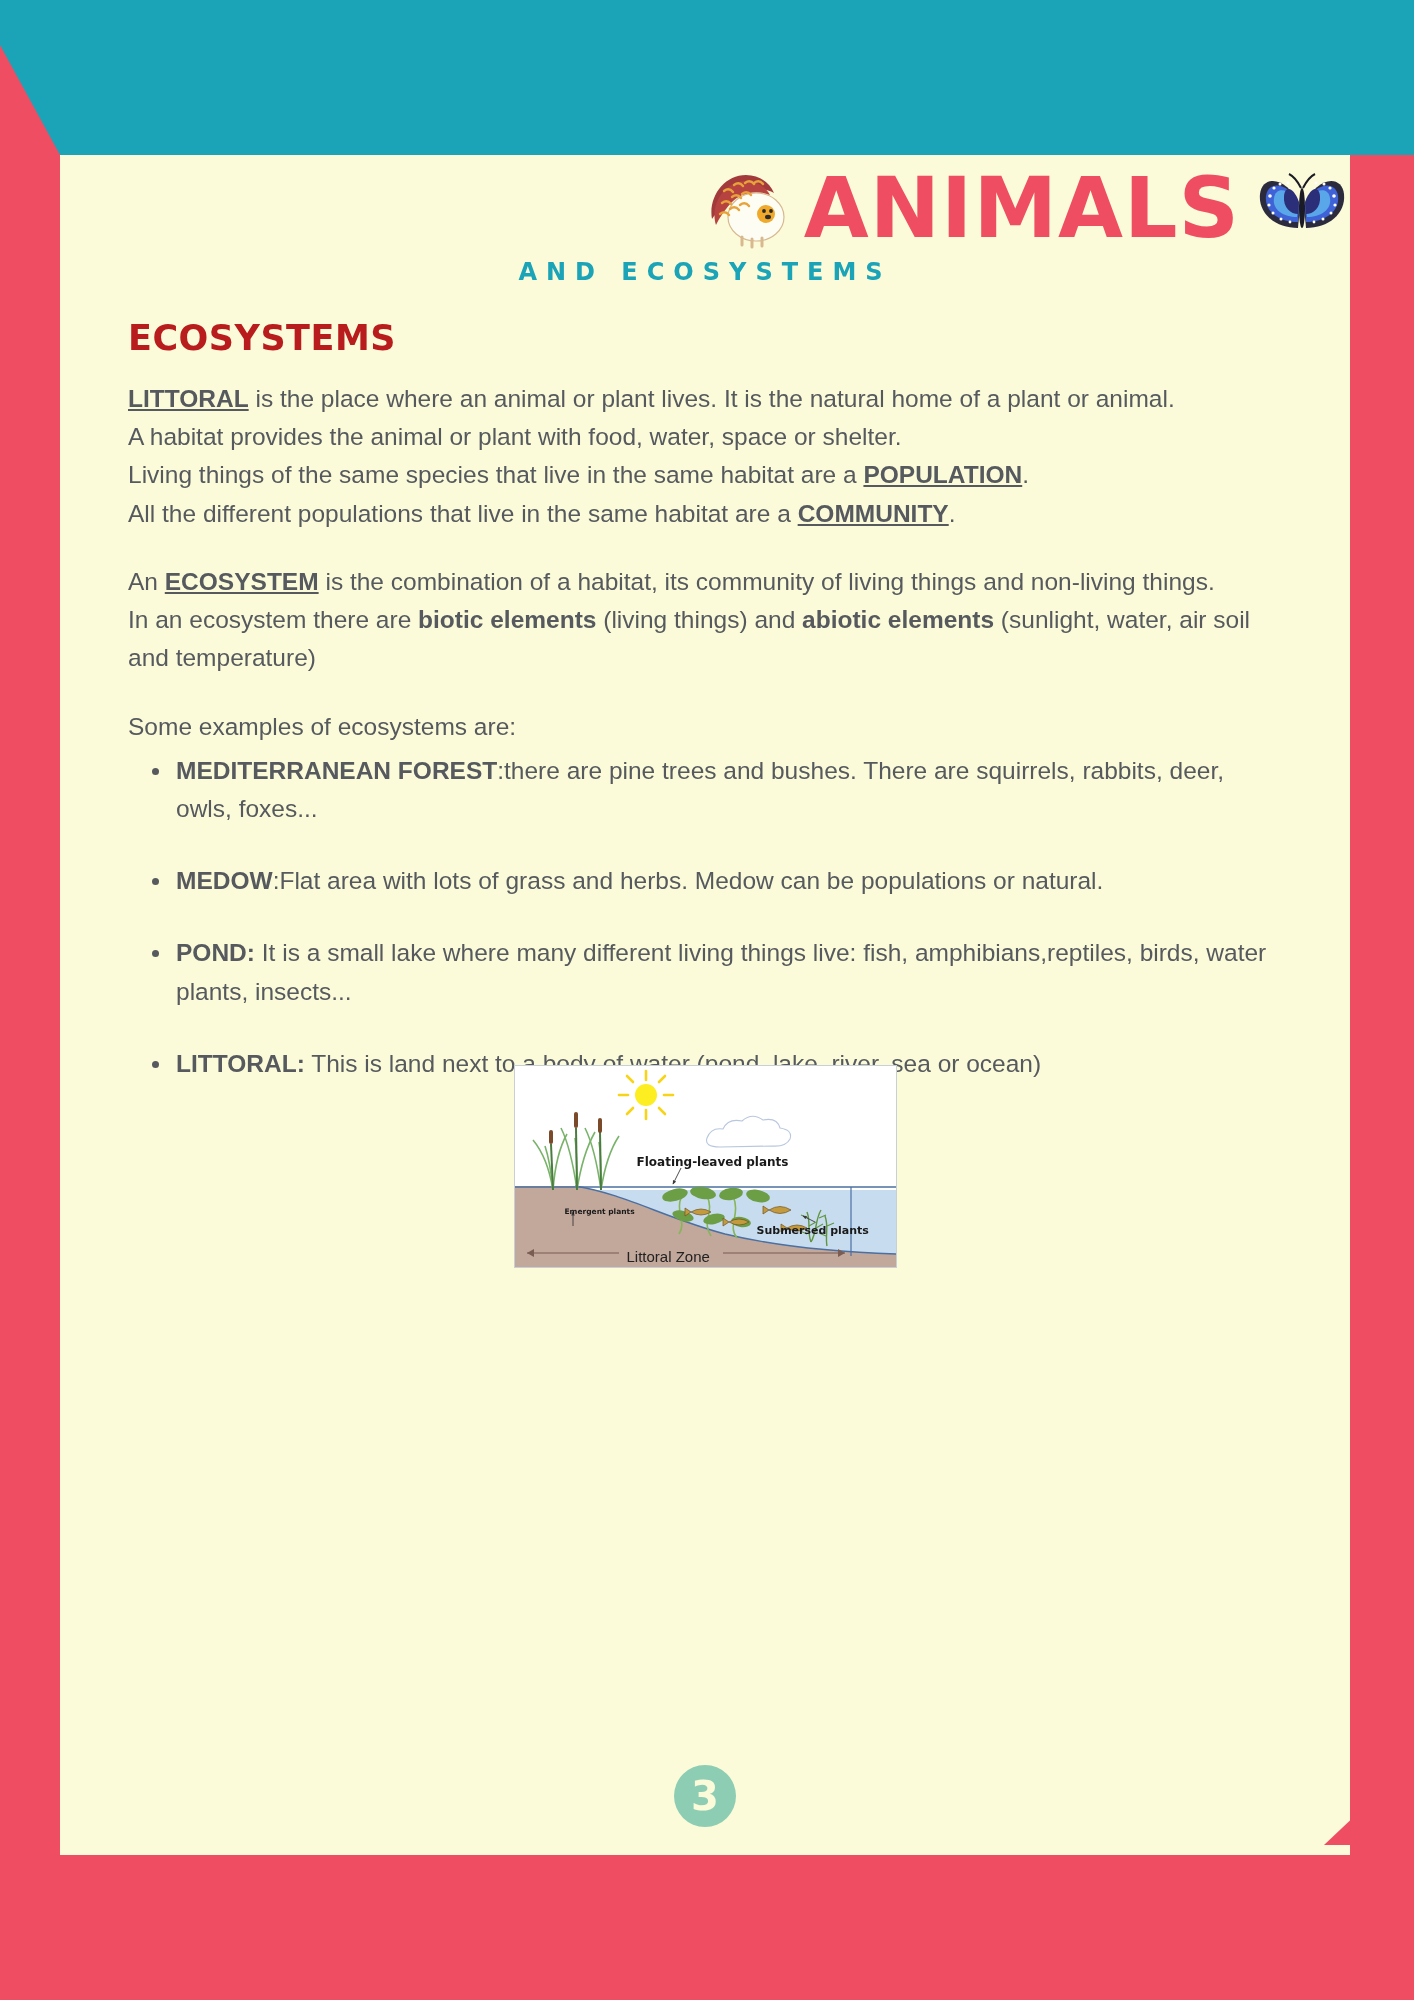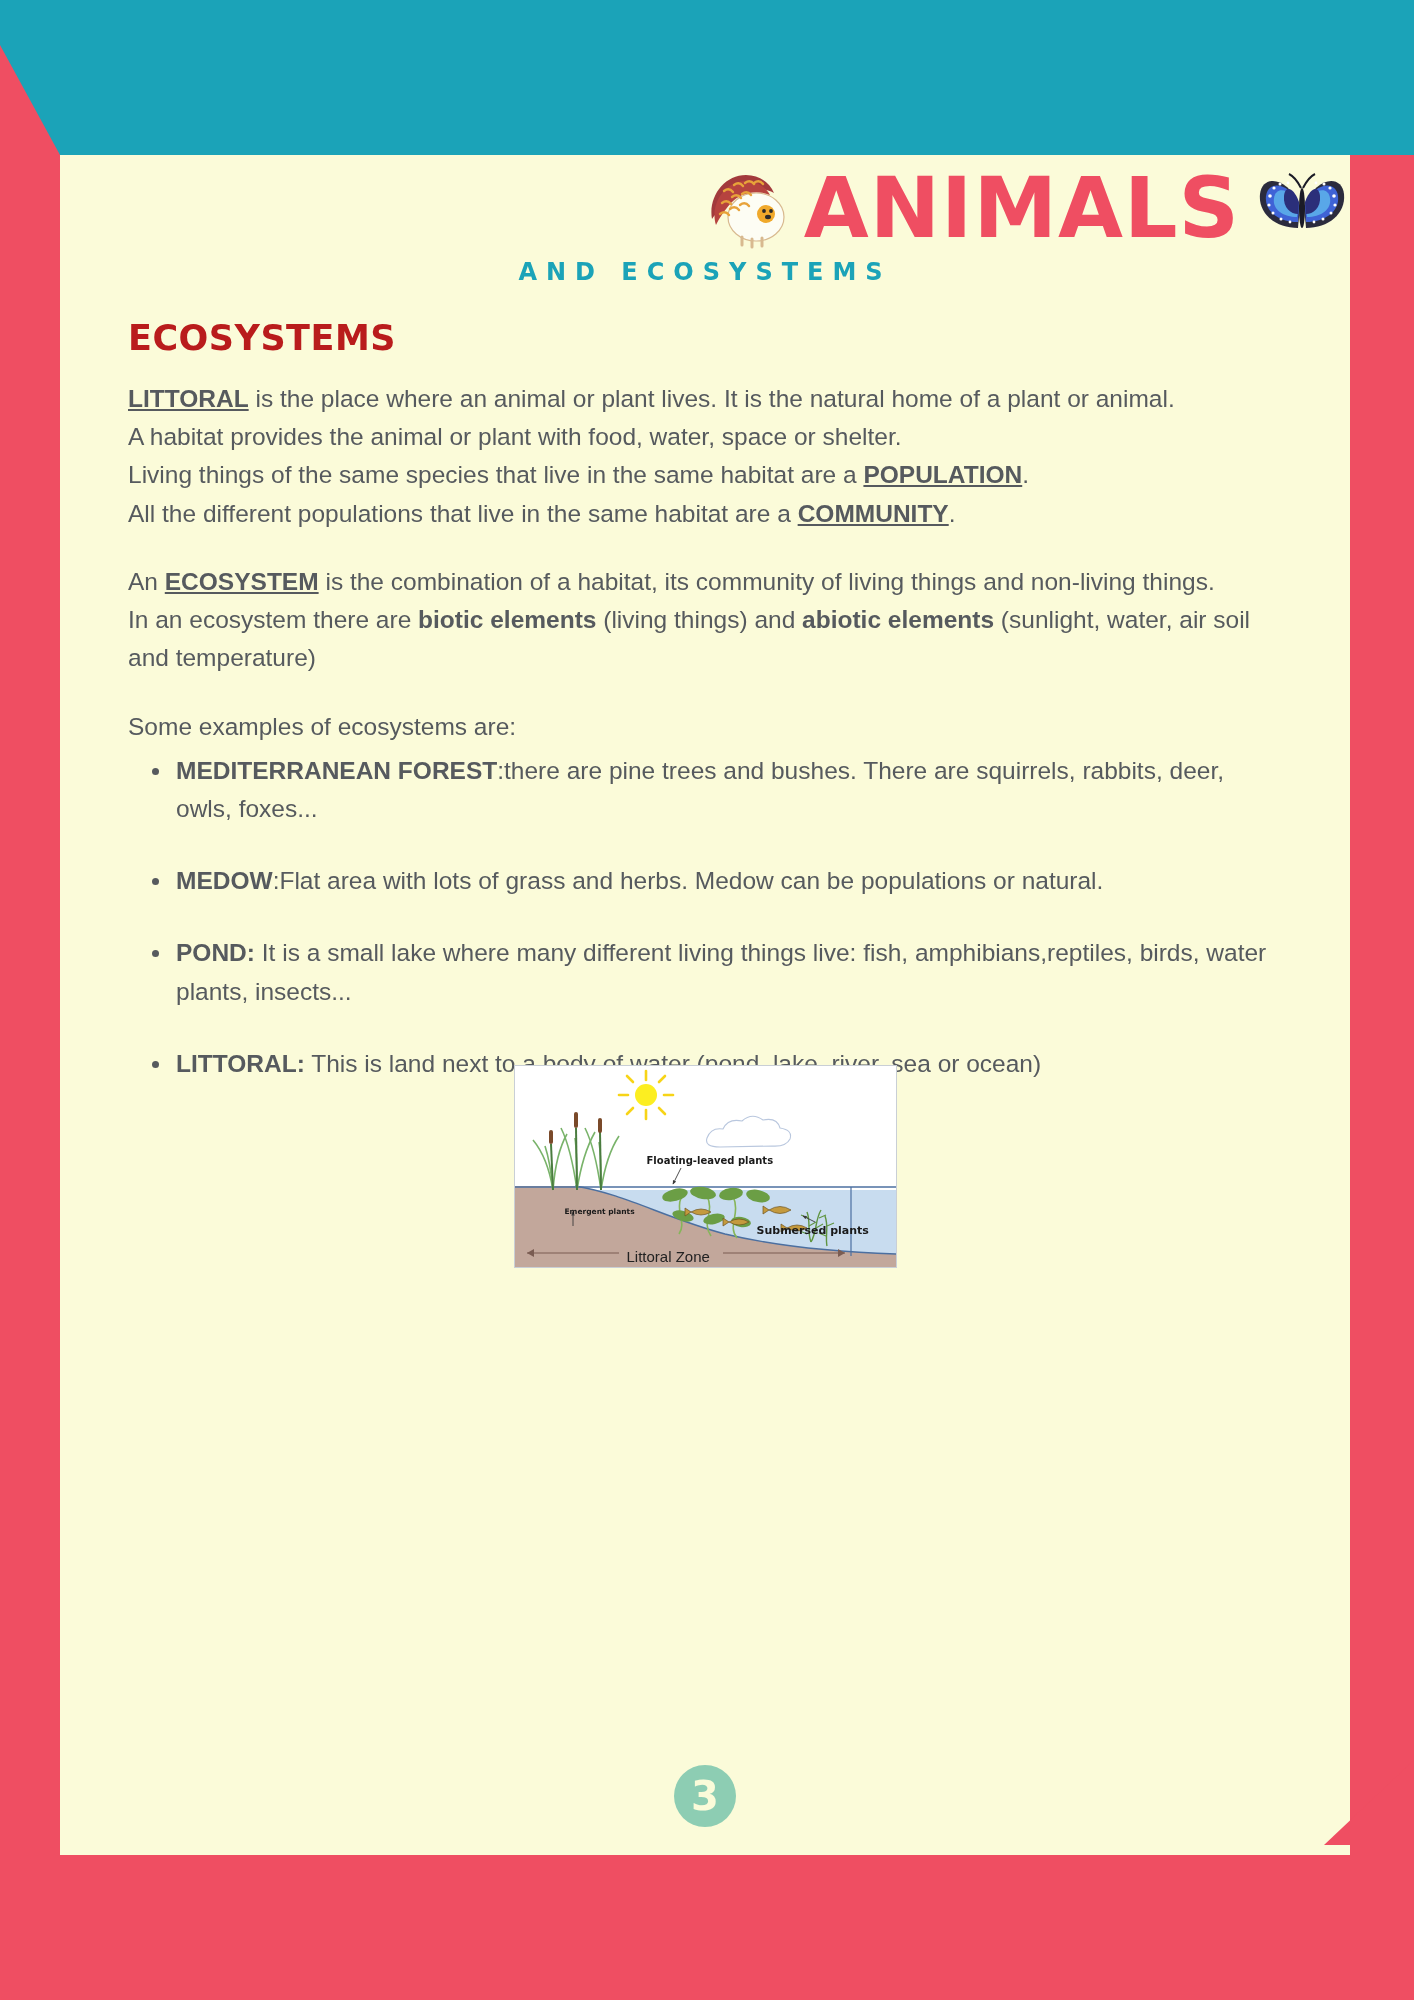--- a/index.html
+++ b/index.html
@@ -152,21 +152,21 @@
     position: relative;
     overflow: hidden;
   }
   .pond-label {
     position: absolute;
     font-family: "DejaVu Sans", sans-serif;
     font-weight: 700;
     color: #1a1a1a;
     white-space: nowrap;
   }
-  .lbl-floating { font-size: 10px; left: 132px; top: 89px; }
+  .lbl-floating { font-size: 12px; left: 122px; top: 89px; }
   .lbl-emergent { font-size: 7.5px; left: 26px;  top: 141px; margin-left: 24px; }
   .lbl-submersed{ font-size: 11px;   left: 242px; top: 158px; }
   .lbl-littoral {
     font-size: 15px; font-weight: 400;
     font-family: "Liberation Sans", sans-serif;
     left: 112px; top: 182px; color: #222;
   }
 
   
   .page-number {

